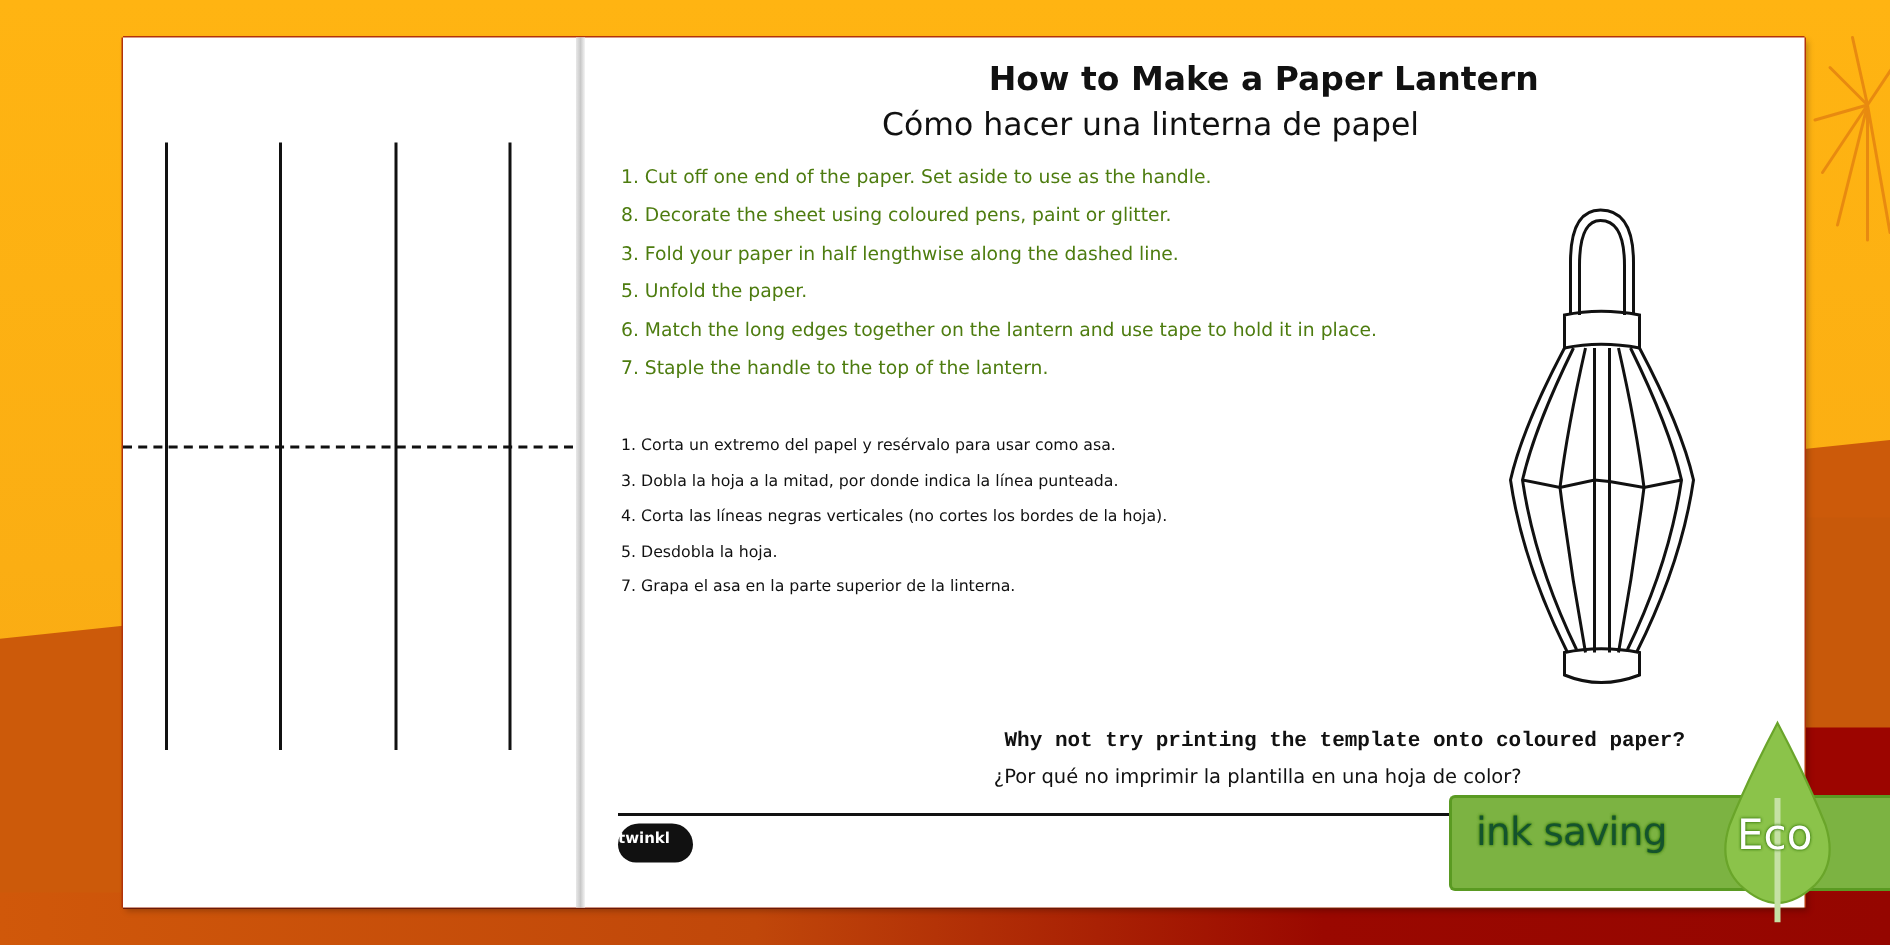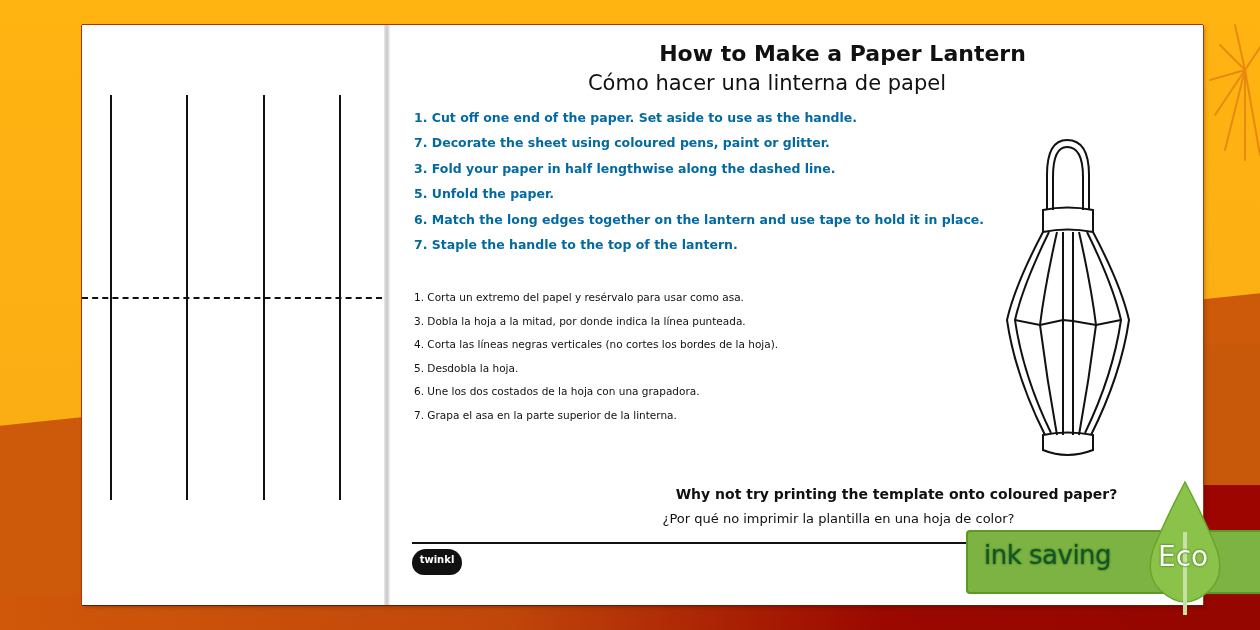--- a/index.html
+++ b/index.html
@@ -36,35 +36,35 @@
 
   .right-page { position: absolute; left: 308px; top: 0; width: 813px; height: 580px; }
   .title-en { position: absolute; left: 0; top: 16px; width: 813px; text-align: center;
     padding-left: 92px;
     font-family: "DejaVu Sans", sans-serif; font-weight: bold; font-size: 22px; color: #111; }
   .title-es { position: absolute; left: 0; top: 46px; width: 654px; text-align: center;
     padding-left: 100px;
     font-family: "DejaVu Sans", sans-serif; font-size: 21px; color: #111; }
 
   .steps-en { position: absolute; left: 24px; top: 85px; list-style: none; }
-  .steps-en li { font-size: 12.5px; font-weight: bold; color: #0369a1; height: 25.4px; line-height: 16px; white-space: nowrap; }
+  .steps-en li { font-size: 12.5px; font-weight: normal; color: #4d7c0f; height: 25.4px; line-height: 16px; white-space: nowrap; }
   .steps-es { position: absolute; left: 24px; top: 265px; list-style: none; }
   .steps-es li { font-size: 10.5px; color: #111; height: 23.5px; line-height: 14px; white-space: nowrap; }
 
   .lantern { position: absolute; left: 615px; top: 110px; width: 125px; height: 330px; }
 
   .tip-en { position: absolute; left: 0; top: 461px; width: 813px; text-align: center; padding-left: 200px;
-    font-size: 14px; font-weight: bold; color: #111; }
+    font-size: 14px; font-weight: bold; color: #111; font-family: Liberation Mono, monospace; }
   .tip-es { position: absolute; left: 0; top: 486px; width: 813px; text-align: center; padding-left: 84px;
     font-size: 13px; color: #111; }
 
   .footer-rule { position: absolute; left: 22px; top: 517px; width: 765px; height: 2px; background: #111; }
   .logo { position: absolute; left: 22px; top: 524px; width: 50px; height: 26px; }
   .logo-cloud { position: absolute; inset: 0; background: #111; border-radius: 14px 14px 12px 12px; }
-  .logo-text { position: absolute; left: 0; top: 5px; width: 50px; text-align: center;
+  .logo-text { position: absolute; left: 0; top: 5px; width: 50px; text-align: left;
     font-size: 10px; font-weight: bold; color: #fff; }
 
   .eco-bar { position: absolute; left: 966px; top: 530px; width: 294px; height: 64px;
     background: #7cb342; border: 2px solid #5a9a22; border-right: none; border-radius: 4px 0 0 4px; }
   .eco-label { position: absolute; left: 984px; top: 540px;
     font-size: 26px; color: #14532d; letter-spacing: -0.5px;
     text-shadow: 0 0 2px #3e7e10, 0 0 2px #3e7e10; }
   .eco-drop { position: absolute; left: 1145px; top: 480px; width: 80px; height: 135px; }
   .eco-word { position: absolute; left: 1158px; top: 540px; font-size: 28px; font-weight: normal; color: #fff;
     text-shadow: 0 0 2px #3e7e10, 0 0 2px #3e7e10; }
@@ -101,33 +101,32 @@
     <div class="dash"></div>
   </div>
   <div class="fold"></div>
 
   <div class="right-page">
     <div class="title-en">How to Make a Paper Lantern</div>
     <div class="title-es">Cómo hacer una linterna de papel</div>
 
     <ol class="steps-en">
       <li>1. Cut off one end of the paper. Set aside to use as the handle.</li>
-      <li>7. Decorate the sheet using coloured pens, paint or glitter.</li>
+      <li>8. Decorate the sheet using coloured pens, paint or glitter.</li>
       <li>3. Fold your paper in half lengthwise along the dashed line.</li>
       <li>5. Unfold the paper.</li>
       <li>6. Match the long edges together on the lantern and use tape to hold it in place.</li>
       <li>7. Staple the handle to the top of the lantern.</li>
     </ol>
 
     <ol class="steps-es">
       <li>1. Corta un extremo del papel y resérvalo para usar como asa.</li>
       <li>3. Dobla la hoja a la mitad, por donde indica la línea punteada.</li>
       <li>4. Corta las líneas negras verticales (no cortes los bordes de la hoja).</li>
       <li>5. Desdobla la hoja.</li>
-      <li>6. Une los dos costados de la hoja con una grapadora.</li>
       <li>7. Grapa el asa en la parte superior de la linterna.</li>
     </ol>
 
     <svg class="lantern" viewBox="0 0 125 330" fill="none" stroke="#111" stroke-width="2">
       <path d="M42 75 L42 40 Q42 5 62 5 Q84 5 84 40 L84 75"></path>
       <path d="M48 75 L48 42 Q48 12 62 12 Q78 12 78 42 L78 75"></path>
       <path d="M38 75 Q62 70 88 75 L88 97 Q62 92 38 97 Z"></path>
       <path d="M38 97 Q10 150 2 185 Q10 240 40 300"></path>
       <path d="M44 97 Q18 150 10 185 Q18 240 46 298"></path>
       <path d="M88 97 Q116 150 124 185 Q116 240 86 300"></path>

